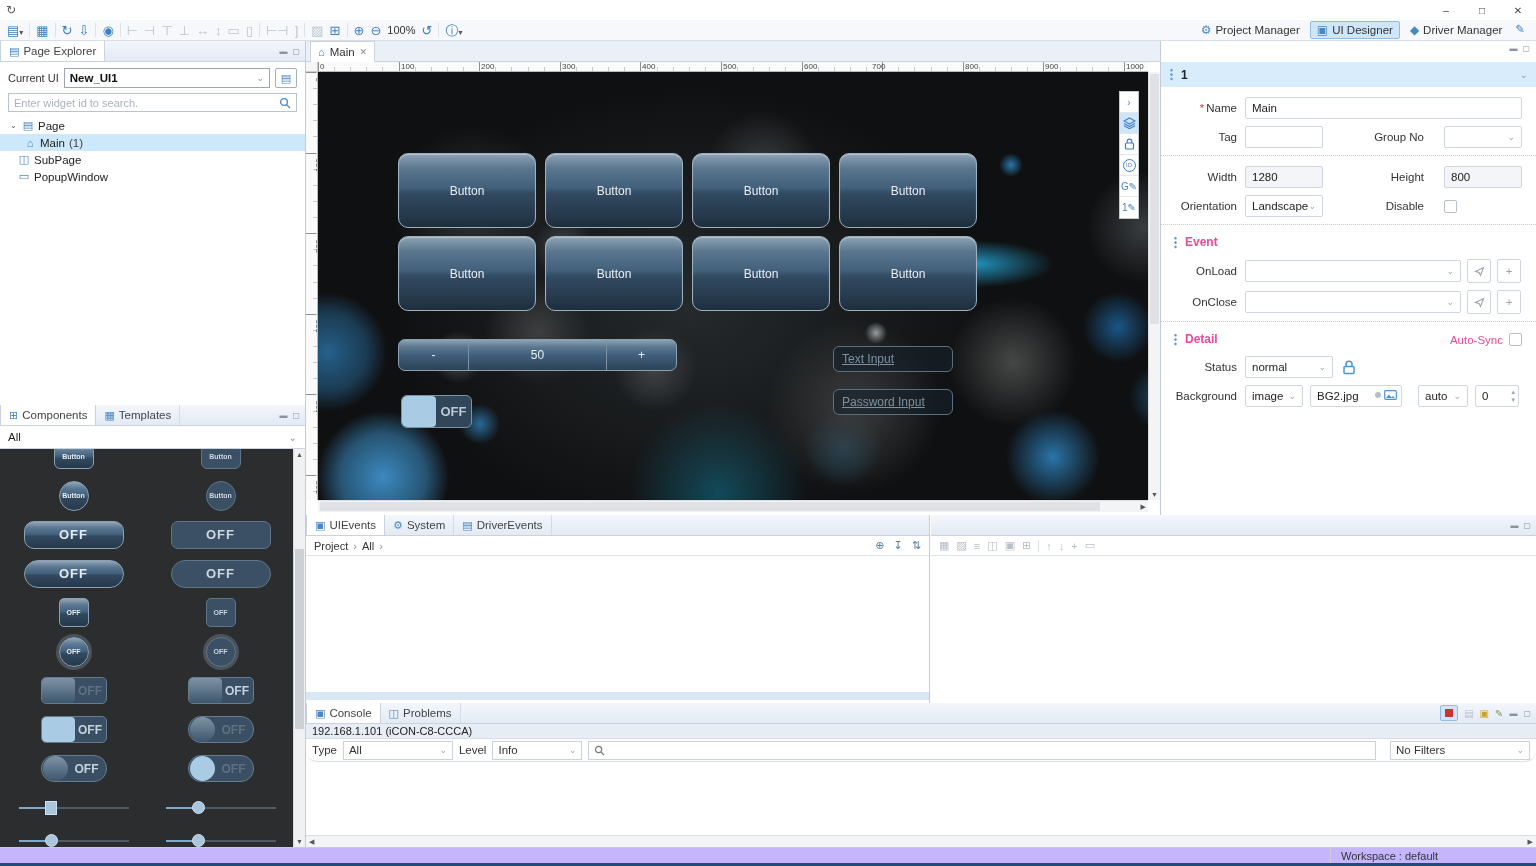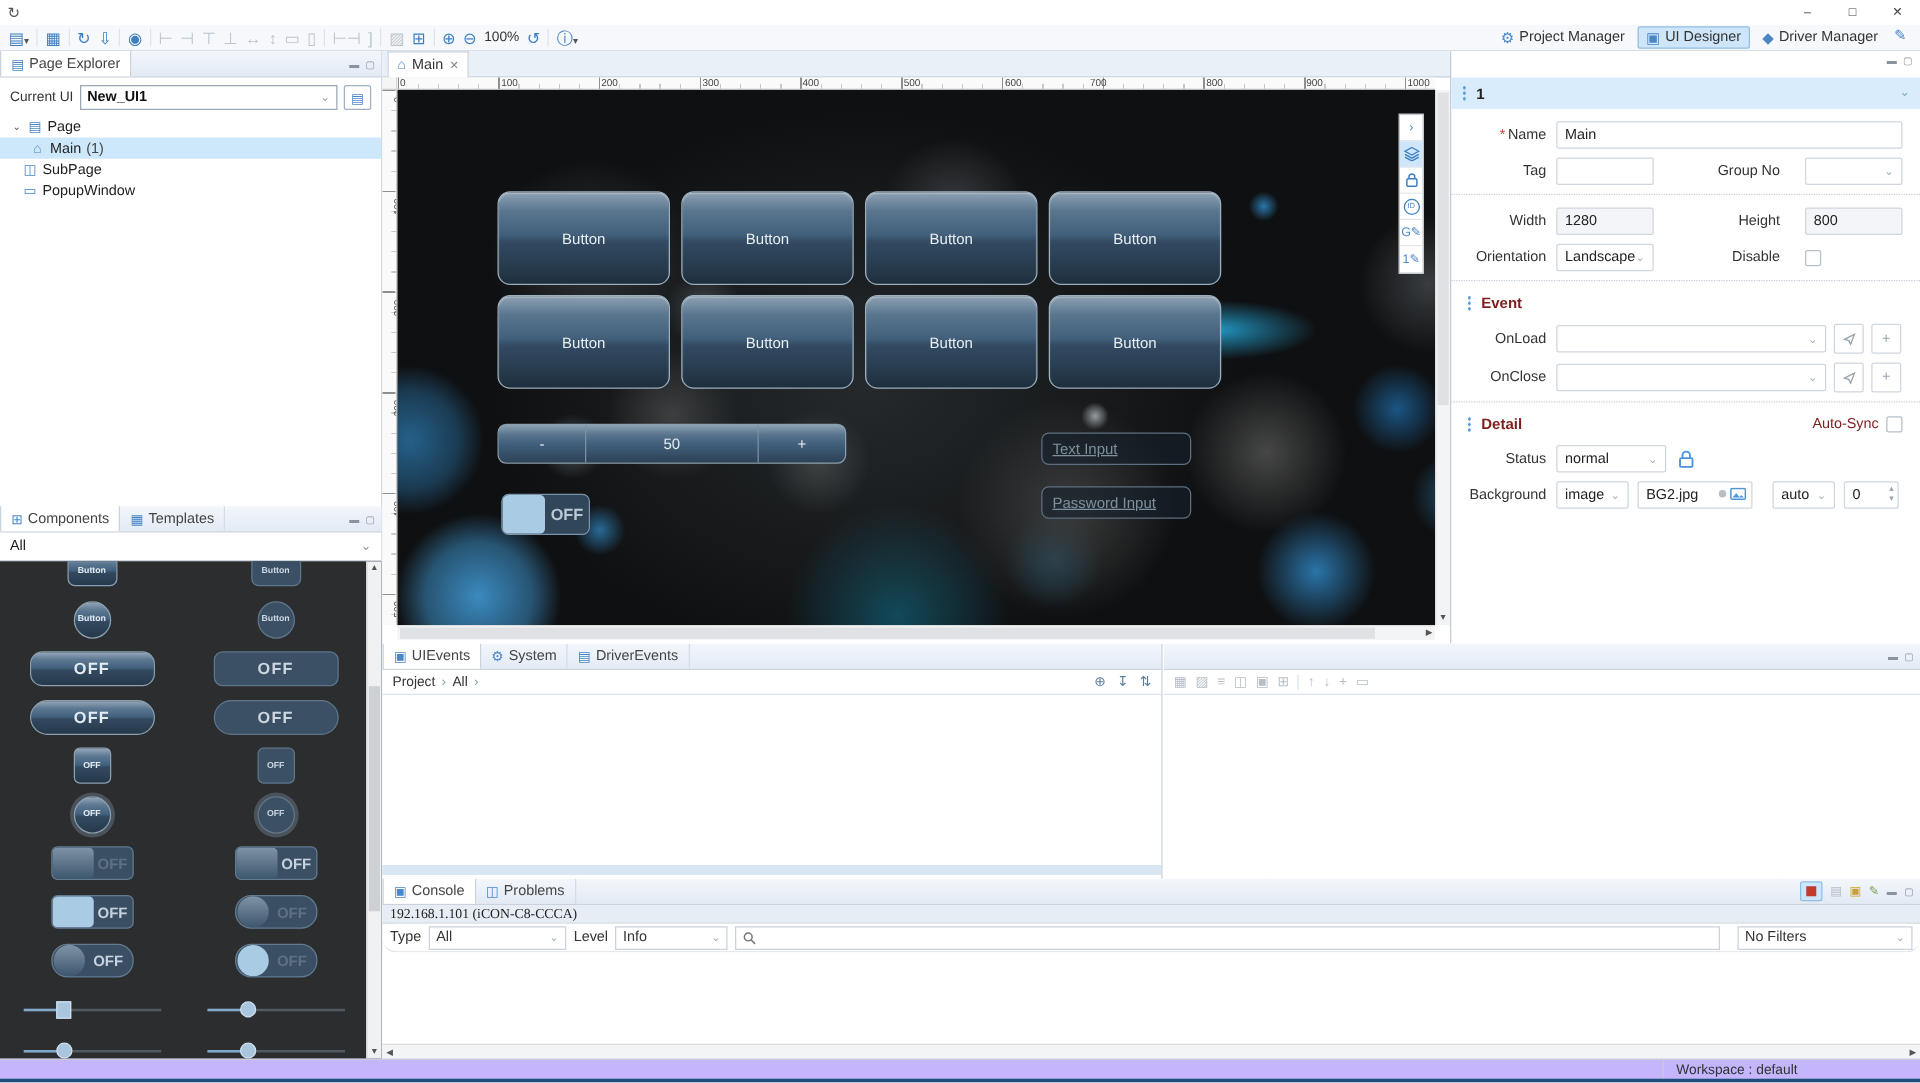--- a/index.html
+++ b/index.html
@@ -154,21 +154,21 @@
   .plabel{width:64px;text-align:right;margin-right:8px;color:#333;white-space:nowrap;}
   .req{color:#d04437;margin-right:2px;}
   .pinput{height:22px;border:1px solid #cfd6df;border-radius:2px;padding:0 6px;display:flex;align-items:center;background:#fff;color:#222;}
   .pinput.ro{background:#f3f5f8;}
   .pinput .chev{margin-left:auto;color:#9aa8b6;font-size:9px;}
   .grow{flex:1;}
   .w78{width:78px;}
   .lbl2{flex:1;text-align:right;margin-right:20px;color:#333;white-space:nowrap;}
   .checkbox{width:13px;height:13px;border:1px solid #b6bfca;border-radius:2px;background:#fff;}
   .psep{border-top:1px dotted #c5ced8;margin:2px -14px 10px -12px;}
-  .sect{display:flex;align-items:center;gap:7px;margin:0 0 10px 0;font-weight:bold;font-size:12px;color:#7f1d1d;}
+  .sect{display:flex;align-items:flex-end;gap:7px;margin:0 0 10px 0;font-weight:bold;font-size:12px;color:#ec4899;}
   .sect .autosync{margin-left:auto;display:flex;align-items:center;gap:6px;font-weight:normal;font-size:11.5px;}
   .ev-select{width:216px;}
   .ebtn{width:24px;height:24px;border:1px solid #cfd6df;border-radius:2px;margin-left:6px;display:flex;align-items:center;justify-content:center;color:#9aa4af;background:#fff;}
   .num-input{width:44px;position:relative;padding-right:14px;}
   .spin{position:absolute;right:3px;top:2px;display:flex;flex-direction:column;line-height:8px;font-size:7px;color:#9aa4af;}
   .file-input{width:92px;position:relative;padding-right:30px;}
   .file-icons{position:absolute;right:4px;top:4px;display:flex;align-items:center;gap:3px;}
   .graydot{width:6px;height:6px;border-radius:50%;background:#b6bec6;}
 
   
@@ -182,21 +182,21 @@
   .ev-footer{position:absolute;left:0;right:0;bottom:3px;height:8px;background:#d9e6f3;}
   .ev-right{position:absolute;left:625px;right:0;top:0;height:188px;background:#fff;}
   .ev-right-strip{height:21px;background:linear-gradient(#f3f7fc,#e2eaf4);border-bottom:1px solid #c9d2dd;display:flex;align-items:center;}
   .ev-right-tools{height:20px;border-bottom:1px solid #dde3ea;display:flex;align-items:center;gap:7px;padding:0 8px;color:#b6bec8;font-size:11px;}
   .ev-right-tools .vsep{width:1px;height:12px;background:#dde3ea;}
 
   .console{position:absolute;left:0;right:0;top:188px;bottom:0;}
   .con-icons{margin-left:auto;display:flex;align-items:center;gap:6px;padding-right:5px;font-size:10px;}
   .stop-btn{width:18px;height:16px;background:#cfe6fa;border:1px solid #8fbde6;border-radius:2px;display:flex;align-items:center;justify-content:center;}
   .stop-sq{width:8px;height:8px;background:#c0392b;}
-  .con-conn{height:15px;background:#e7edf4;border-bottom:1px solid #d4dce4;display:flex;align-items:center;padding:0 6px;font-size:11px;color:#222;font-family:Liberation Serif, serif;}
+  .con-conn{height:15px;background:#e7edf4;border-bottom:1px solid #d4dce4;display:flex;align-items:center;padding:0 6px;font-size:11px;color:#222;}
   .con-filter{height:23px;border-bottom:1px solid #dde3ea;display:flex;align-items:center;padding:0 6px;gap:6px;font-size:11.5px;background:#fff;border-radius:11px;}
   .fsel{height:19px;border:1px solid #c9d2dd;display:flex;align-items:center;padding:0 5px;color:#333;}
   .fsel .chev{margin-left:6px;color:#9aa8b6;font-size:9px;}
   .con-search{flex:1;height:19px;border:1px solid #c9d2dd;display:flex;align-items:center;padding:0 5px;gap:5px;margin-right:8px;}
   .con-search input{flex:1;border:none;outline:none;font-size:11px;font-family:inherit;color:#333;}
   .con-search input::placeholder{color:#b4bcc5;}
   .con-body{position:absolute;left:0;right:0;top:60px;bottom:12px;background:#fff;}
   .con-hscroll{position:absolute;left:0;right:0;bottom:0;height:12px;background:#f3f4f6;border-top:1px solid #ddd;display:flex;align-items:center;justify-content:space-between;padding:0 3px;font-size:7px;color:#555;}
 
   
@@ -281,20 +281,27 @@
   </div>
   <div class="pe-body">
     <div class="row-cui">
       <span>Current UI</span>
       <div class="selbox">
         <span>New_UI1</span>
         <span class="chev">⌄</span>
       </div>
       <div class="sq-btn">▤</div>
     </div>
+    <div class="searchbox">
+      <input type="text" placeholder="Enter widget id to search." style="">
+      <svg class="mini-svg" width="12" height="12" viewBox="0 0 12 12">
+          <circle cx="5" cy="5" r="3.4" fill="none" stroke="#4b87c5" stroke-width="1.3"></circle>
+          <line x1="7.6" y1="7.6" x2="11" y2="11" stroke="#4b87c5" stroke-width="1.3"></line>
+        </svg>
+    </div>
     <div class="tree">
       <div class="titem">
         <span class="arr">⌄</span>
         <span class="tico2">▤</span>
         <span>Page</span>
       </div>
       <div class="titem sel indent1">
         <span class="tico2">⌂</span>
         <span>Main</span>
         <span style="color:#444;">(1)</span>

